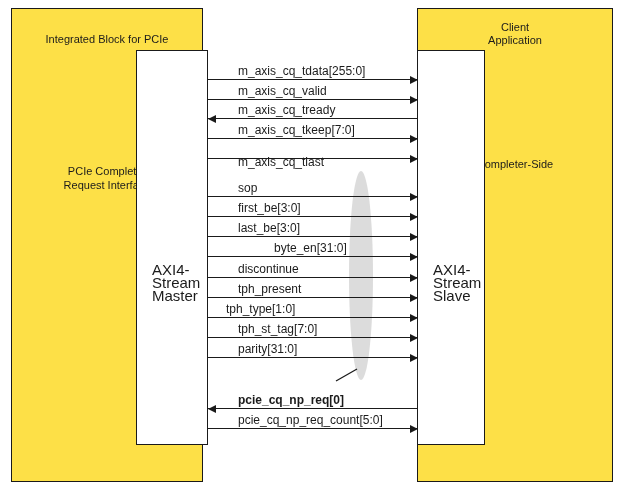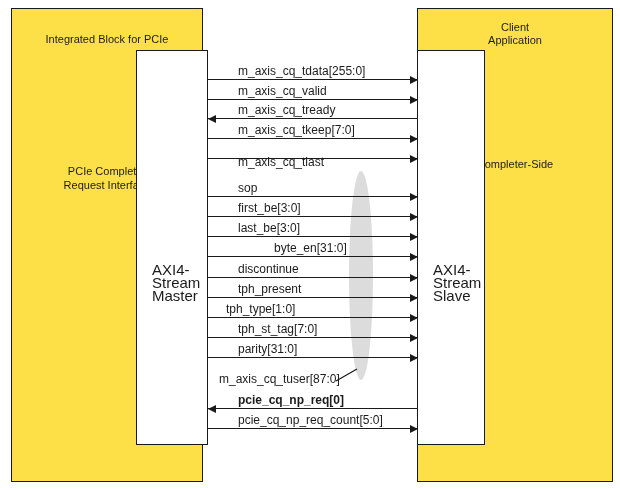--- a/index.html
+++ b/index.html
@@ -205,15 +205,14 @@
       <div class="arrowhead right" style="top: 353.5px; left: 410px;"></div>
       <div class="sig-label" style="left: 238px; top: 343px;">parity[31:0]</div>
       <div class="sig-line" style="left: 207.5px; top: 408px; width: 210.5px;"></div>
       <div class="arrowhead left" style="top: 404.5px; left: 207.5px;"></div>
       <div class="sig-label" style="left: 238px; top: 394px; font-weight: bold;">pcie_cq_np_req[0]</div>
       <div class="sig-line" style="left: 207.5px; top: 428px; width: 210.5px;"></div>
       <div class="arrowhead right" style="top: 424.5px; left: 410px;"></div>
       <div class="sig-label" style="left: 238px; top: 414px;">pcie_cq_np_req_count[5:0]</div>
     </div>
 
-  <div class="sig-label" id="tuser-label" style="left:219px; top:373px;">m_axis_cq_tuser[87:0]</div>
 
 </div>
 
 </body></html>

